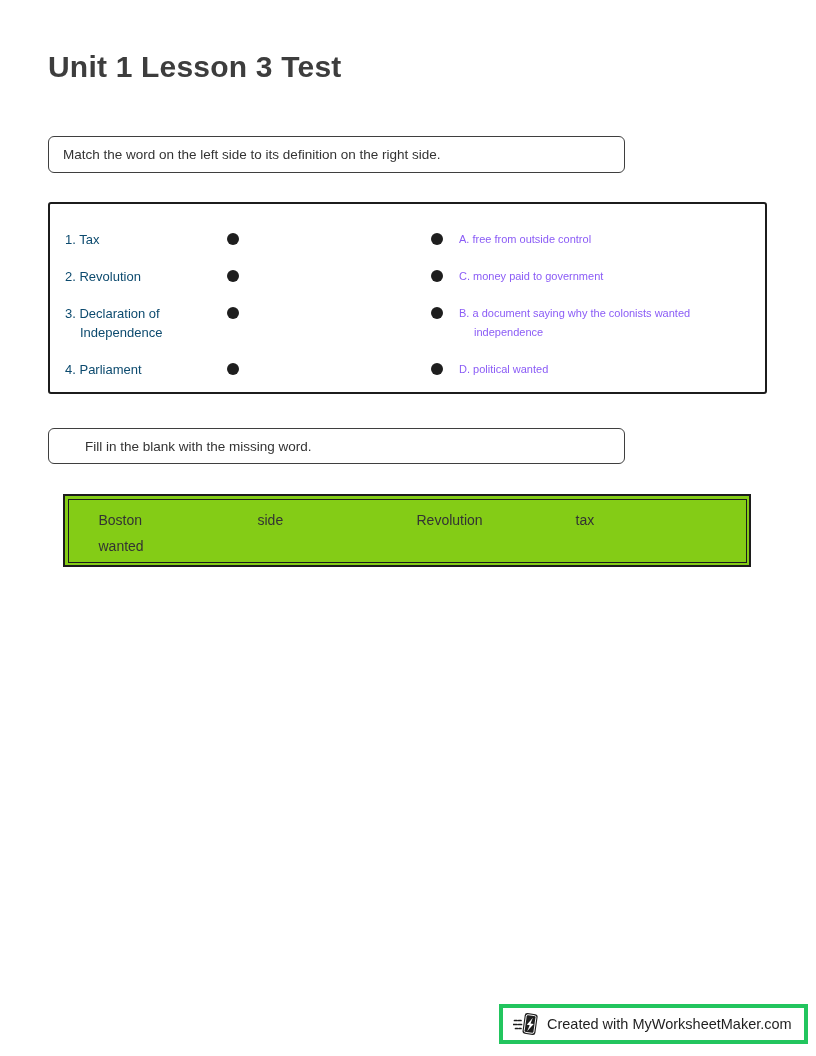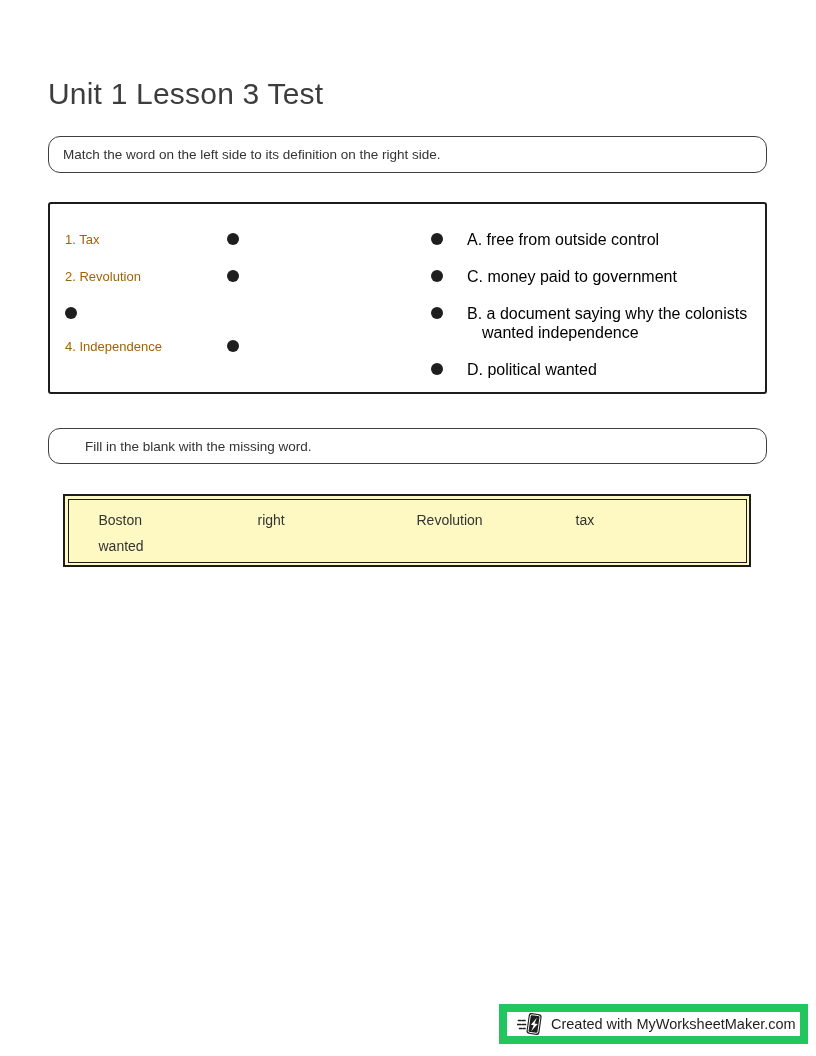--- a/index.html
+++ b/index.html
@@ -7,28 +7,27 @@
   body {
     position:relative;
     width:816px; height:1056px;
     font-family:"Liberation Sans", sans-serif;
     color:#333333;
     overflow:hidden;
   }
 
   .page-title {
     position:absolute; left:48px; top:50px;
-    font-size:30px; font-weight:400; color:#3d3d3d;
+    font-size:30px; font-weight:700; color:#3d3d3d;
     letter-spacing:0.2px;
-    margin-top:27px;
   }
 
   .instruction-box {
-    position:absolute; left:48px; width:719px; height:37px;
-    border:1.5px solid #3f3f3f; border-radius:12px;
+    position:absolute; left:48px; width:577px; height:37px;
+    border:1.5px solid #3f3f3f; border-radius:6px;
     display:flex; align-items:center;
     padding-left:14px;
     font-size:13.5px; color:#333333;
     background:#ffffff;
   }
   .instruction-box.match-instr { top:136px; }
   .instruction-box.blank-instr { top:428px; height:36px;padding-left:36px; }
 
   .match-box {
     position:absolute; left:48px; top:202px;
@@ -42,57 +41,57 @@
     width:366px;
     display:flex; flex-direction:column; gap:18px;
   }
   .match-col-right {
     flex:1;
     display:flex; flex-direction:column; gap:18px;
   }
   .match-row { display:flex; align-items:flex-start; }
   .term-text {
     width:162px;
-    font-size:13px; line-height:19px; color:#a16207;
+    font-size:13px; line-height:19px; color:#0c4a6e;
     padding-left:15px; text-indent:-15px;
   }
   .def-text {
     width:285px;
-    font-size:16px; line-height:19px; color:#000000;
+    font-size:11px; line-height:19px; color:#8b5cf6;
     padding-left:15px; text-indent:-15px;
-    margin-left:24px;
+    margin-left:16px;
   }
   .match-dot {
     width:12px; height:12px; border-radius:50%;
     background:#1e1e1e; flex:none; margin-top:3px;
     cursor:pointer;
   }
 
   .word-bank-outer {
     position:absolute; left:63px; top:494px;
     width:688px; height:73px;
     border:2px solid #1c1c1c;
     padding:2.5px;
-    background:#fef9c3;
+    background:#84cc16;
   }
   .word-bank-inner {
     width:100%; height:100%;
     border:1.5px solid #1c1c1c;
     display:flex; flex-wrap:wrap; align-content:flex-start;
     padding:7px 0 0 30px;
   }
   .wb-word {
     width:159px; flex:none;
     font-size:14px; line-height:26px; color:#333333;
   }
 
   .footer-credit {
     position:absolute; left:499px; top:1004px;
     width:309px; height:40px;
-    border:8px solid #22c55e;
+    border:4px solid #22c55e;
     display:flex; align-items:center;
     padding-left:10px; gap:8px;
     background:#ffffff;
   }
   .footer-credit-text { font-size:14.5px; color:#1f1f1f; }
   .logo-icon { flex:none; display:block; }
 </style>
 </head>
 <body>
 
@@ -106,24 +105,25 @@
   <div class="match-col-left">
     <div class="match-row">
       <div class="term-text"><span>1.</span> <span>Tax</span></div>
       <span class="match-dot"></span>
     </div>
     <div class="match-row">
       <div class="term-text"><span>2.</span> <span>Revolution</span></div>
       <span class="match-dot"></span>
     </div>
     <div class="match-row">
+      <div class="term-text"><span>3.</span> <span>Declaration of Independence</span></div>
       <span class="match-dot"></span>
     </div>
     <div class="match-row">
-      <div class="term-text"><span>4.</span> <span>Independence</span></div>
+      <div class="term-text"><span>4.</span> <span>Parliament</span></div>
       <span class="match-dot"></span>
     </div>
   </div>
   <div class="match-col-right">
     <div class="match-row">
       <span class="match-dot"></span>
       <div class="def-text"><span>A.</span> <span>free from outside control</span></div>
     </div>
     <div class="match-row">
       <span class="match-dot"></span>
@@ -140,21 +140,21 @@
   </div>
 </div>
 
 <div class="instruction-box blank-instr">
   <span>Fill in the blank with the missing word.</span>
 </div>
 
 <div class="word-bank-outer">
   <div class="word-bank-inner">
     <span class="wb-word">Boston</span>
-    <span class="wb-word">right</span>
+    <span class="wb-word">side</span>
     <span class="wb-word">Revolution</span>
     <span class="wb-word">tax</span>
     <span class="wb-word">wanted</span>
   </div>
 </div>
 
 <div class="footer-credit">
   <svg class="logo-icon" width="26" height="27" viewBox="0 0 26 27">
     <g stroke="#1e1e1e" stroke-width="1.7" stroke-linecap="round">
       <line x1="1.5" y1="9.5" x2="8" y2="9.5" stroke-dasharray="2.5,1.6"></line>

